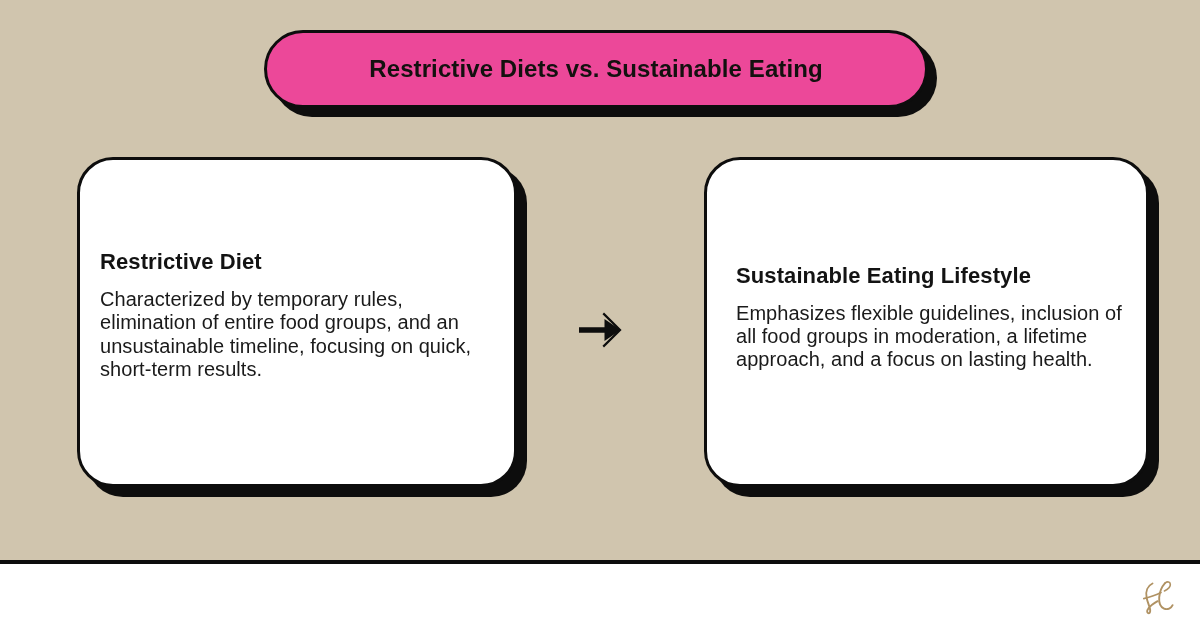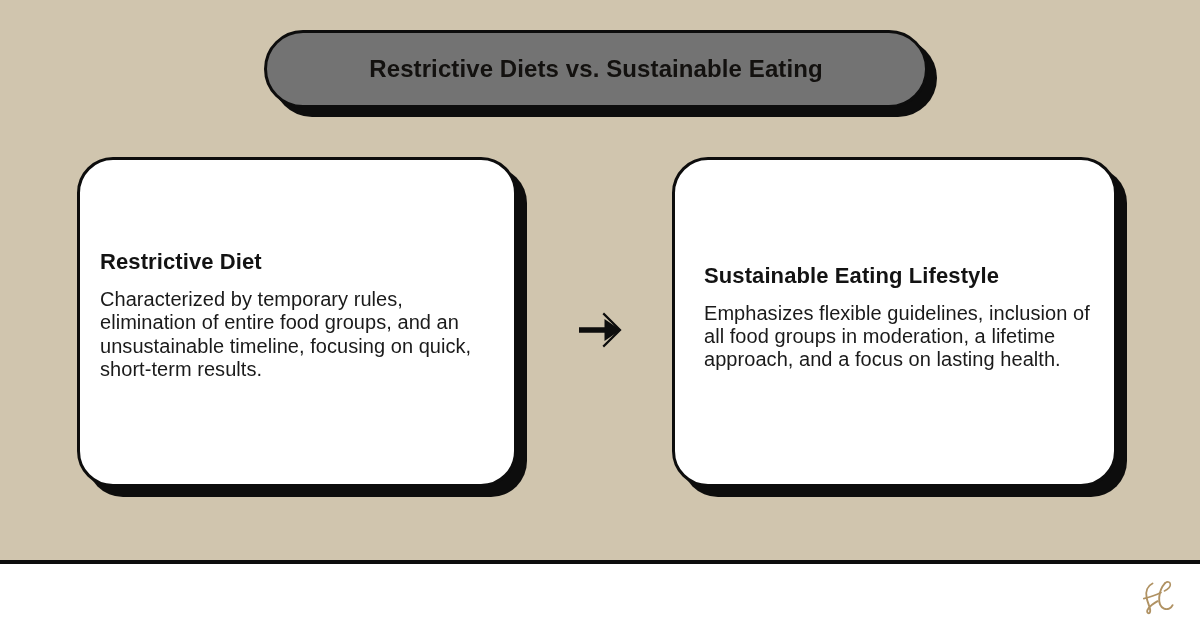--- a/index.html
+++ b/index.html
@@ -33,21 +33,21 @@
   }
 
   
   #title-pill {
     position: absolute;
     left: 264px;
     top: 30px;
     width: 664px;
     height: 78px;
     box-sizing: border-box;
-    background: #737373;
+    background: #ec4899;
     border: 3px solid #0d0d0d;
     border-radius: 39px;
     box-shadow: 9px 9px 0 0 #0d0d0d;
     display: flex;
     align-items: center;
     justify-content: center;
   }
   #title-text {
     font-size: 24px;
     font-weight: bold;
@@ -72,21 +72,21 @@
     overflow: hidden;
   }
   #card-left {
     left: 77px;
     top: 157px;
     width: 440px;
     height: 330px;
     padding: 0 22px 0 20px;
   }
   #card-right {
-    left: 672px;
+    left: 704px;
     top: 157px;
     width: 445px;
     height: 330px;
     padding: 0 24px 0 29px;
   }
 
   .card-inner {
     position: relative;
     width: 100%;
   }

